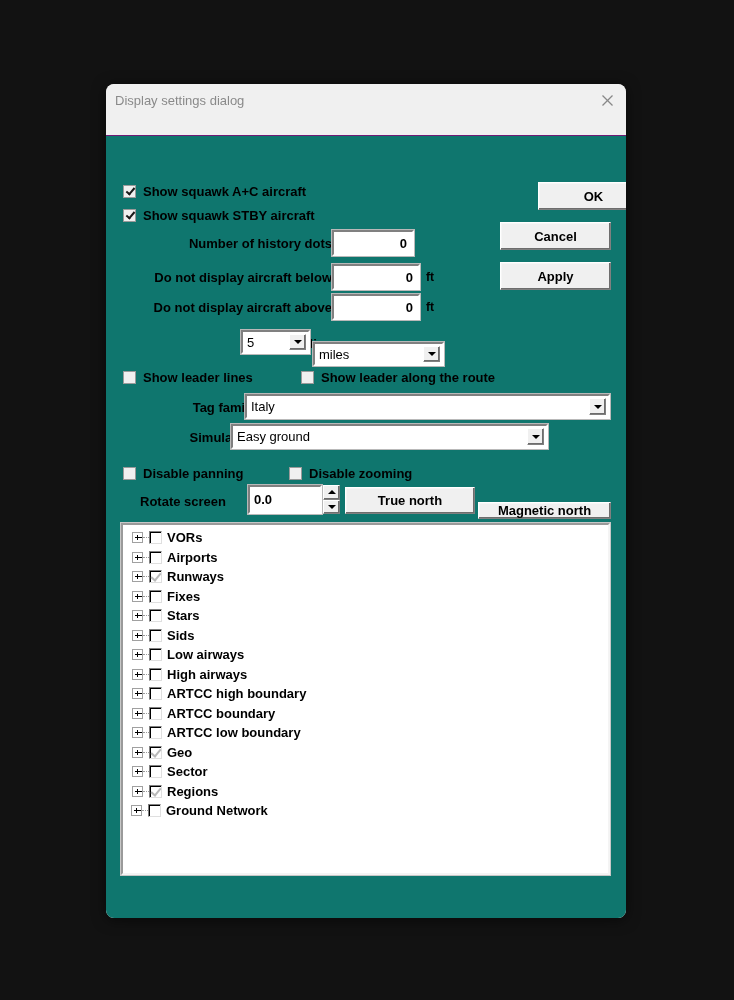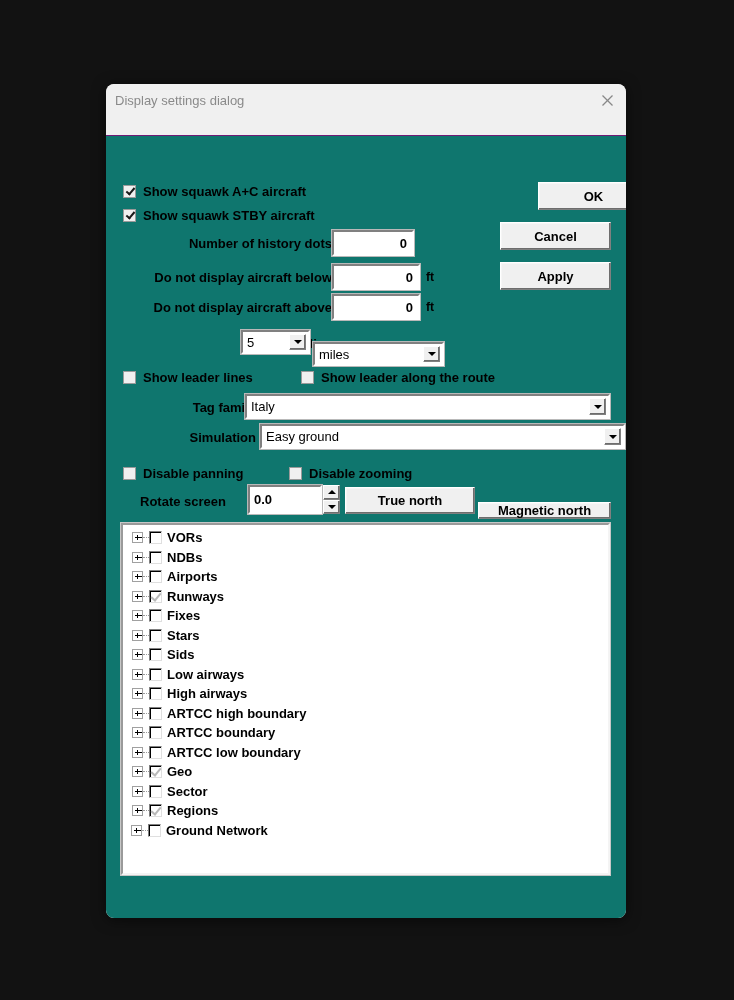--- a/index.html
+++ b/index.html
@@ -373,21 +373,21 @@
 
       <div class="bold-label" style="position:absolute; right:370px; top:264px;">Tag family</div>
       <div class="combo" style="left:139px; top:258px; width:365px; height:25px;">
         <span class="ctext">Italy</span>
         <span class="carrow">
             <i class="tri-down"></i>
           </span>
       </div>
 
       <div class="bold-label" style="position:absolute; right:370px; top:294px;">Simulation</div>
-      <div class="combo" style="left:154px; top:288px; width:365px; height:25px;">
+      <div class="combo" style="left:125px; top:288px; width:317px; height:25px;">
         <span class="ctext">Easy ground</span>
         <span class="carrow">
             <i class="tri-down"></i>
           </span>
       </div>
 
       <div class="chkrow" style="left:17px; top:330px;">
         <span class="cb2"></span>
         <span class="bold-label">Disable panning</span>
       </div>
@@ -422,27 +422,20 @@
             <span class="expander"></span>
             <span class="connector"></span>
             <span class="cb"></span>
             <span class="tree-label">VORs</span>
           </div>
           <div class="tree-item">
             <span class="vline"></span>
             <span class="expander"></span>
             <span class="connector"></span>
             <span class="cb"></span>
-            <span class="tree-label">NDBs</span>
-          </div>
-          <div class="tree-item">
-            <span class="vline"></span>
-            <span class="expander"></span>
-            <span class="connector"></span>
-            <span class="cb"></span>
             <span class="tree-label">Airports</span>
           </div>
           <div class="tree-item">
             <span class="vline"></span>
             <span class="expander"></span>
             <span class="connector"></span>
             <span class="cb checked grey"></span>
             <span class="tree-label">Runways</span>
           </div>
           <div class="tree-item">

